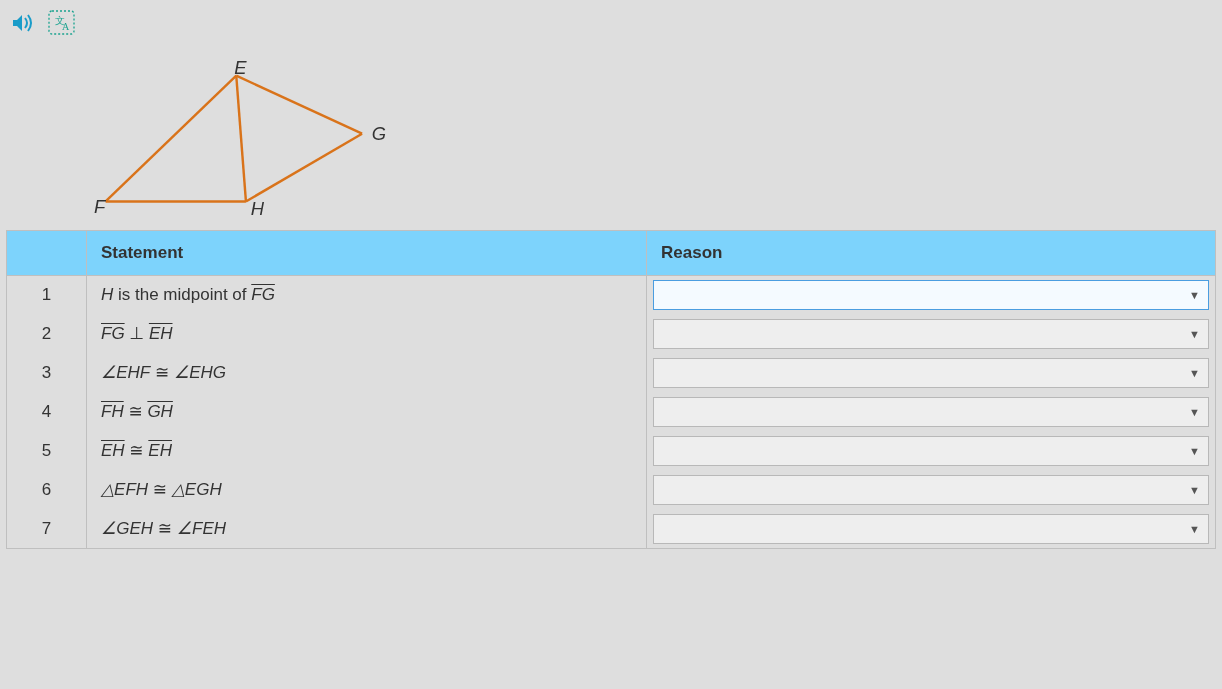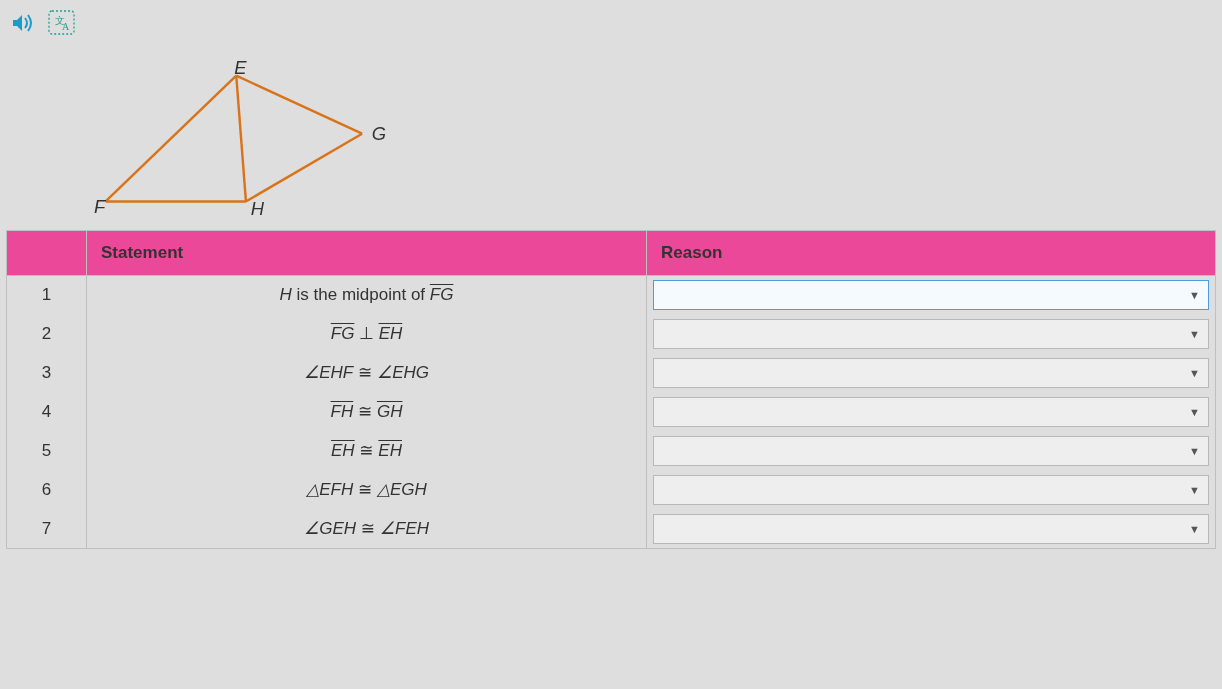--- a/index.html
+++ b/index.html
@@ -50,21 +50,21 @@
       border-collapse: collapse;
       background: transparent;
     }
     th {
       text-align: left;
       font-weight: bold;
       font-size: 17px;
       color: #333;
       padding: 12px 14px;
       border: 1px solid #bfbfbf;
-      background: #ec4899;
+      background: #7dd3fc;
     }
     th.num-col {
       width: 80px;
     }
     th.stmt-col {
       width: 560px;
     }
     td {
       padding: 9px 14px;
       font-size: 17px;
@@ -73,21 +73,20 @@
     }
     td.num {
       text-align: center;
       width: 80px;
       border-left: 1px solid #bfbfbf;
       border-right: 1px solid #bfbfbf;
     }
     td.stmt {
       border-right: 1px solid #bfbfbf;
       font-style: italic;
-      text-align: center;
     }
     td.reason {
       padding: 4px 6px;
       border-right: 1px solid #bfbfbf;
     }
     .reason-select {
       display: flex;
       align-items: center;
       justify-content: flex-end;
       width: 100%;

